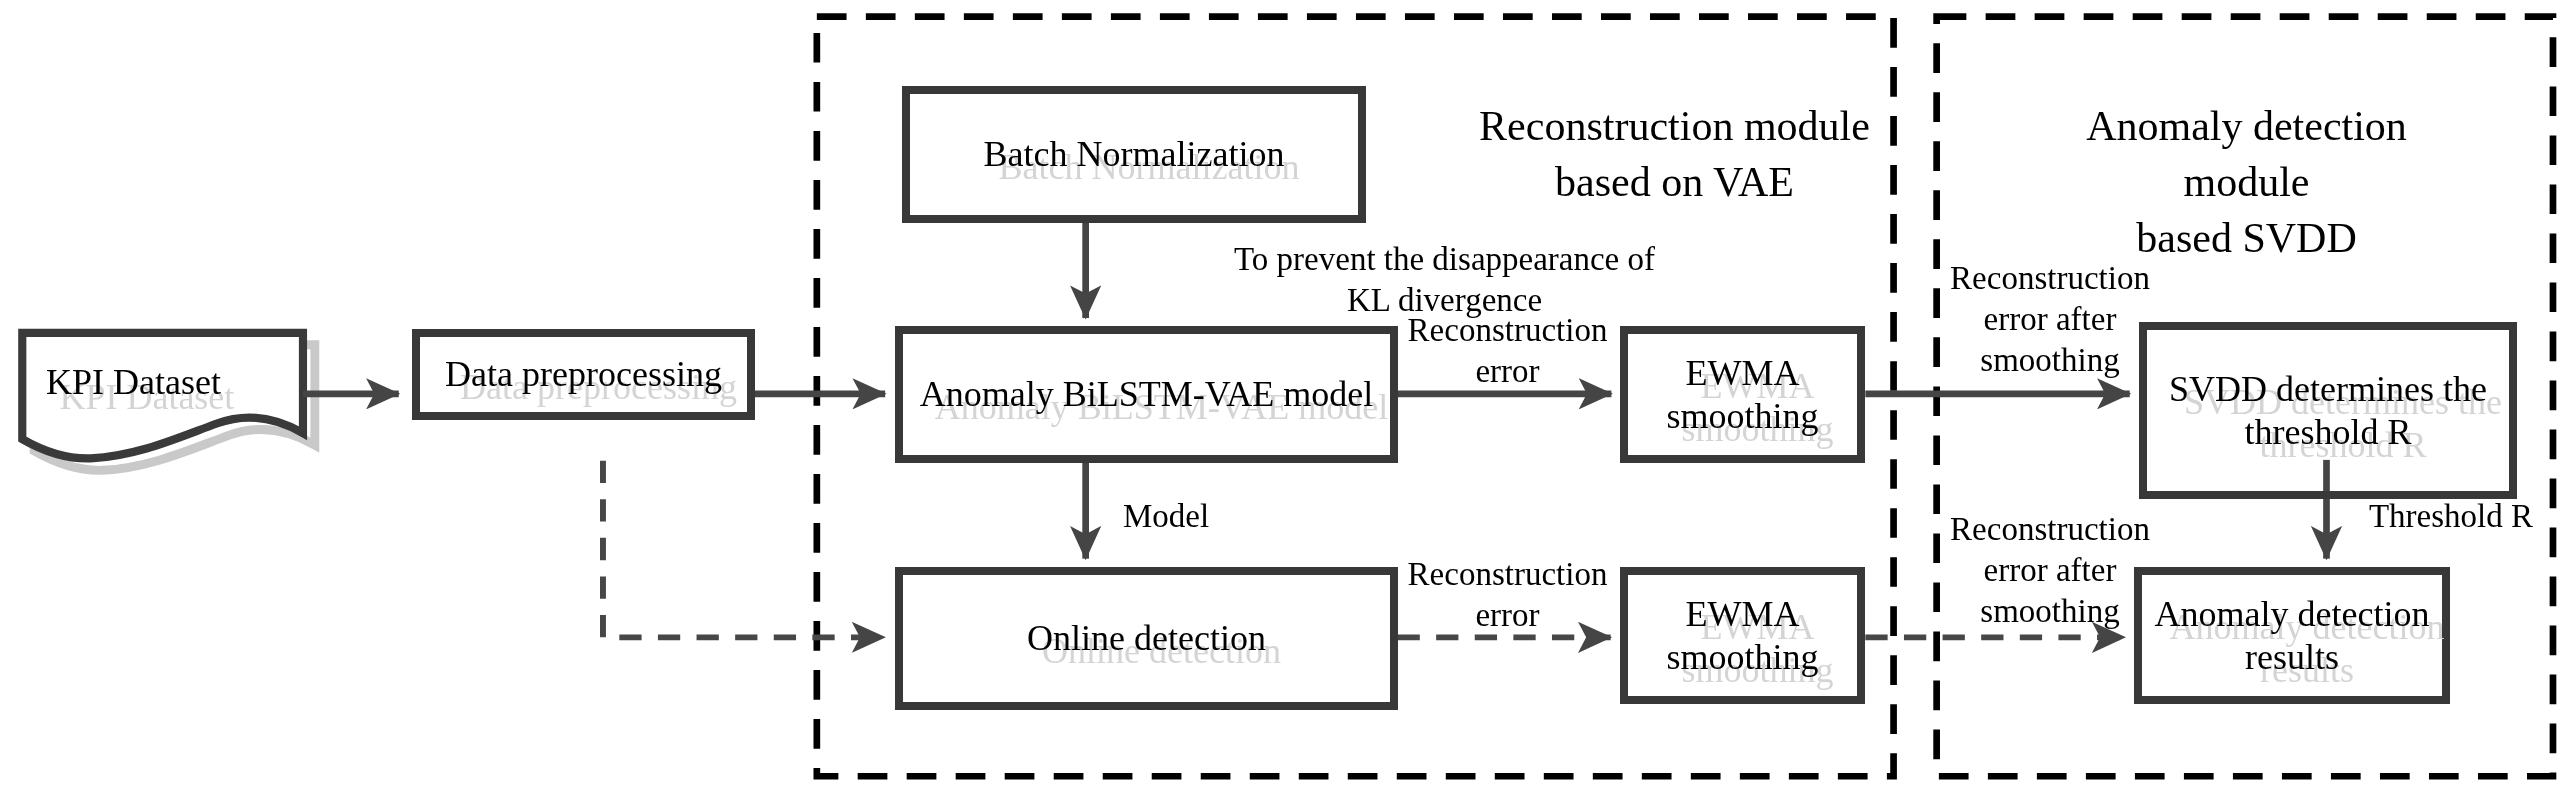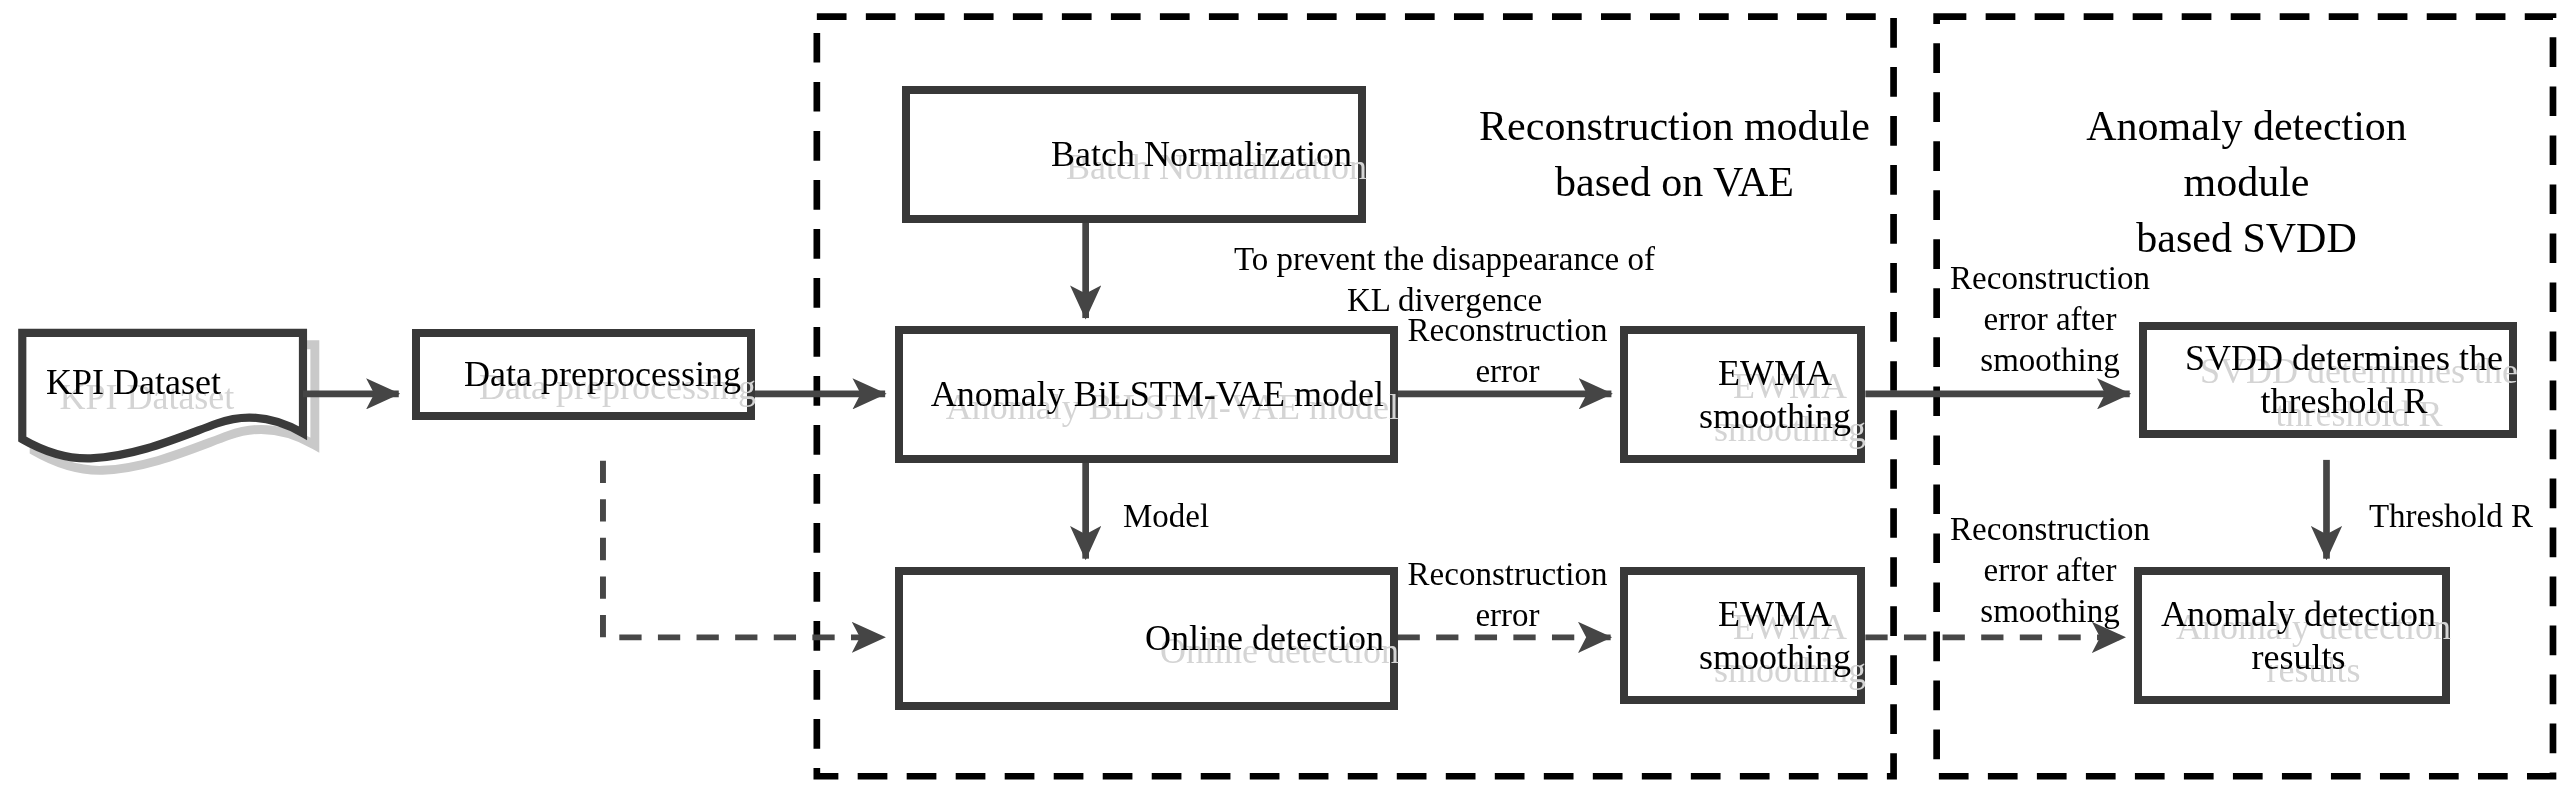--- a/index.html
+++ b/index.html
@@ -11,21 +11,21 @@
     color:#000;
     overflow:hidden;
   }
   svg.wires{position:absolute;left:0;top:0;width:2576px;height:798px;}
 
   
   .box{
     position:absolute;
     border:8.2px solid #383838;
     background:transparent;
-    display:flex;align-items:center;justify-content:flex-end;
+    display:flex;align-items:center;justify-content:center;
     text-align:center;
     box-sizing:border-box;
   }
   .box::before{
     content:"";
     position:absolute;z-index:-1;
     top:3px;left:1.5px;right:-22px;bottom:-24px;
     border:9px solid #c9c9c9;
   }
   .box .label{
@@ -94,21 +94,21 @@
 
   <div class="box" style="left:895px;top:326px;width:503px;height:137px;">
     <span class="label">Anomaly BiLSTM-VAE model</span>
   </div>
 
   <div class="box" style="left:1620px;top:326px;width:245px;height:137px;">
     <span class="label">EWMA
 smoothing</span>
   </div>
 
-  <div class="box" style="left:2139px;top:322px;width:378px;height:116px;font-family:Liberation Serif, serif;">
+  <div class="box" style="left:2139px;top:322px;width:378px;height:177px;font-family:Liberation Serif, serif;">
     <span class="label">SVDD determines the
 threshold R</span>
   </div>
 
   <div class="box" style="left:895px;top:567px;width:503px;height:143px;">
     <span class="label">Online detection</span>
   </div>
 
   <div class="box" style="left:1620px;top:567px;width:245px;height:137px;">
     <span class="label">EWMA

